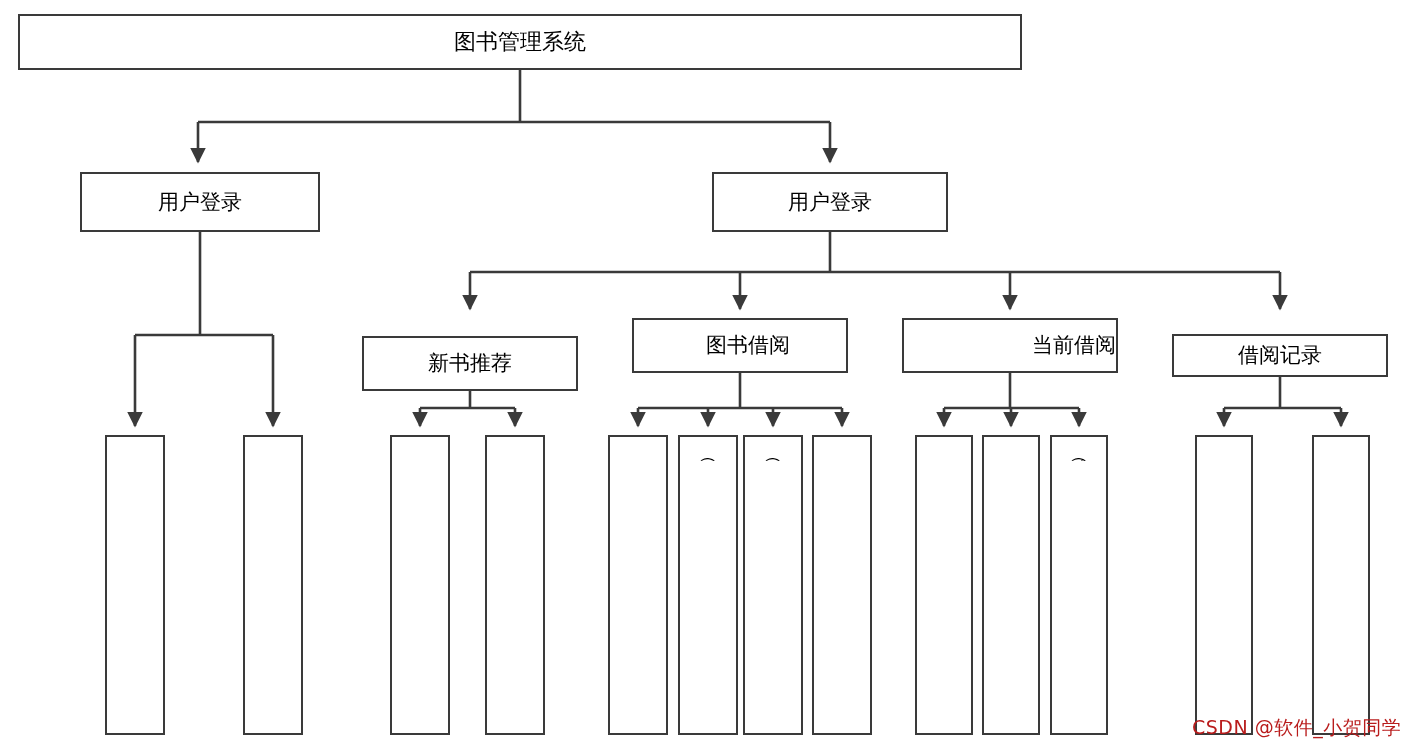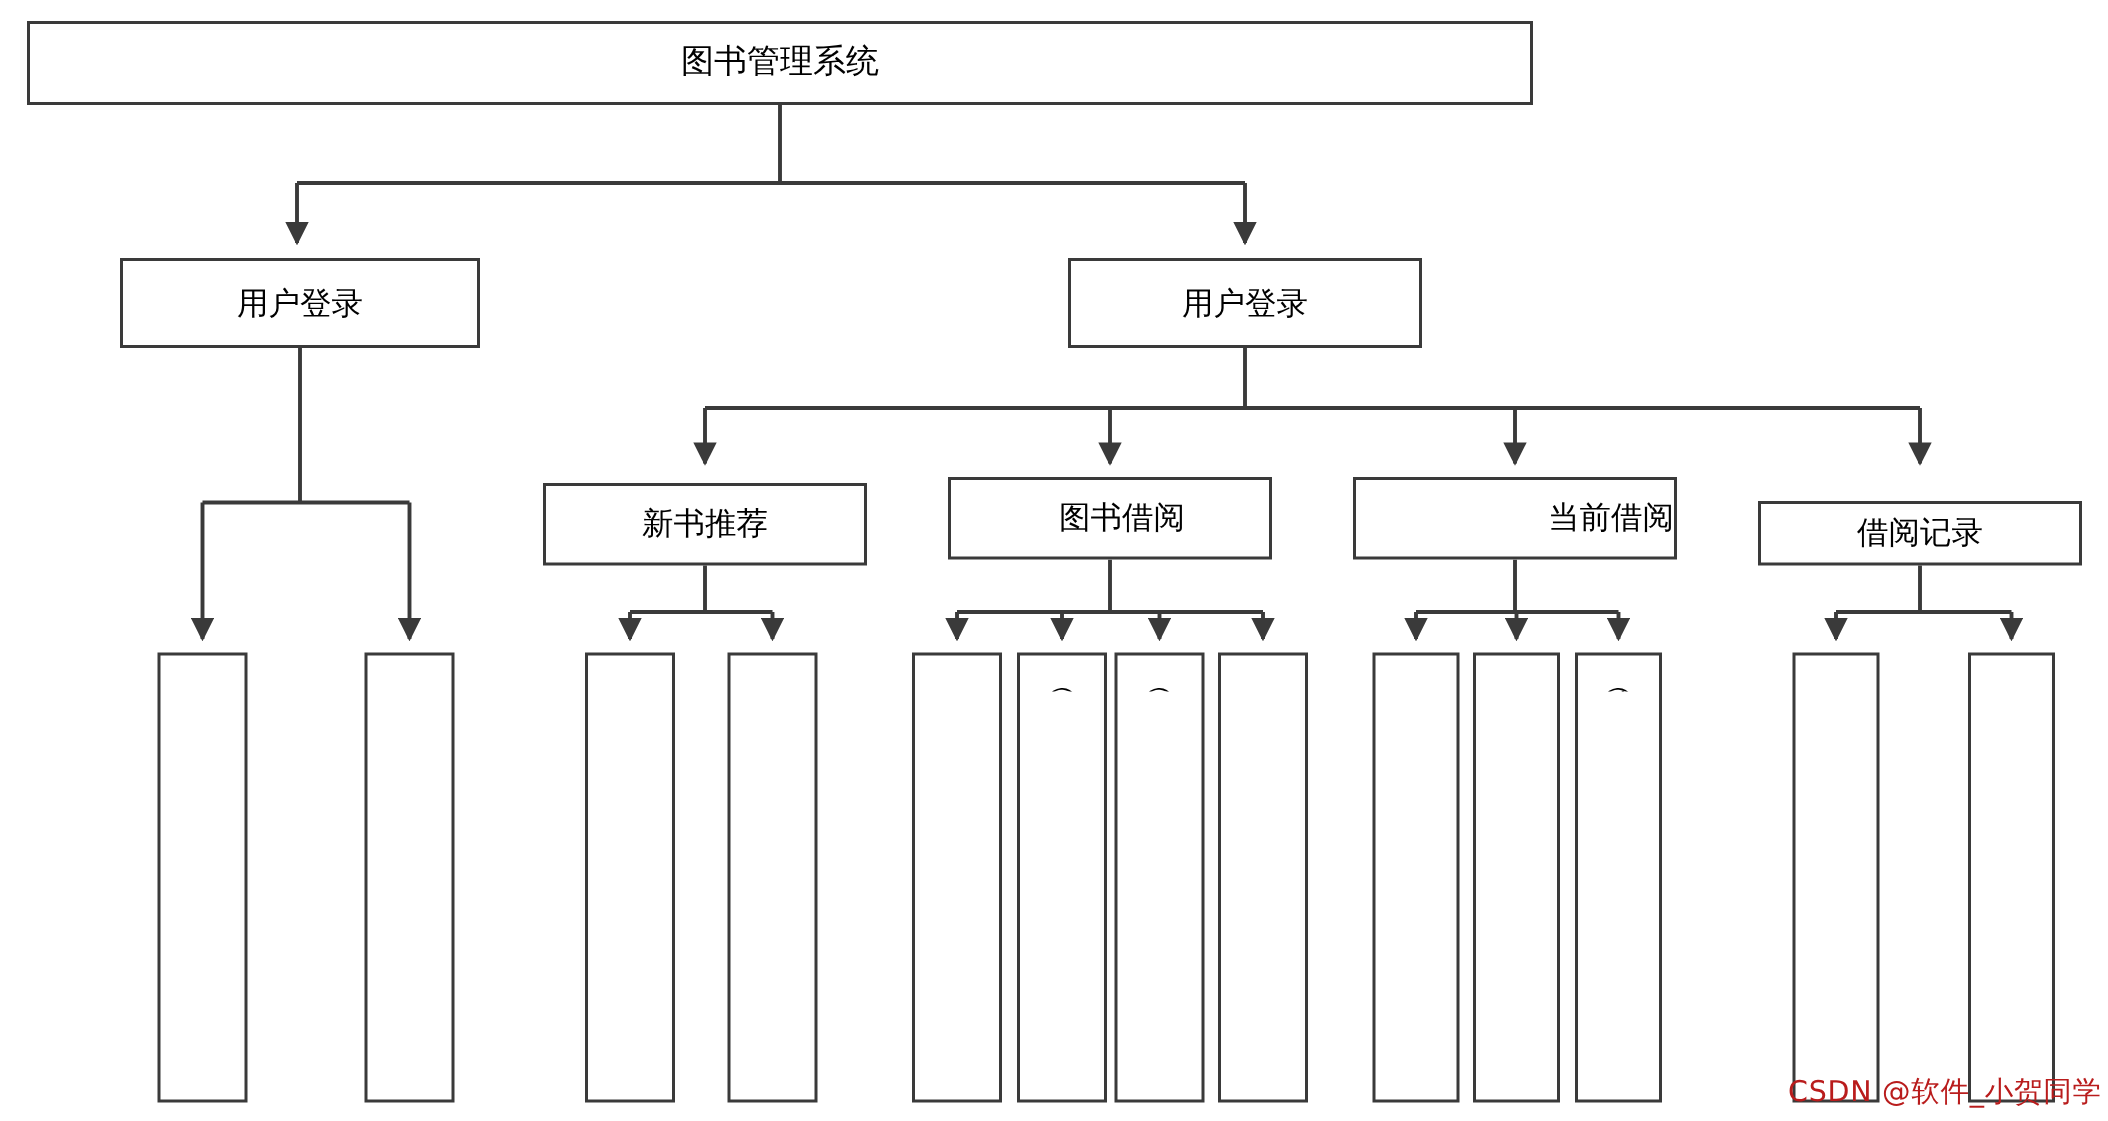--- a/index.html
+++ b/index.html
@@ -128,21 +128,21 @@
     <span>图书管理系统</span>
   </div>
 
   <div class="node h" id="node-l2-0" style="left: 80px; top: 172px; width: 240px; height: 60px;">
     <span>用户登录</span>
   </div>
   <div class="node h" id="node-l2-1" style="left: 712px; top: 172px; width: 236px; height: 60px;">
     <span>用户登录</span>
   </div>
 
-  <div class="node h" id="node-l3-0" style="left: 362px; top: 322px; width: 216px; height: 55px;">
+  <div class="node h" id="node-l3-0" style="left: 362px; top: 336px; width: 216px; height: 55px;">
     <span>新书推荐</span>
   </div>
   <div class="node h" id="node-l3-1" style="left: 632px; top: 318px; width: 216px; height: 55px; padding-left: 16px;">
     <span>图书借阅</span>
   </div>
   <div class="node h" id="node-l3-2" style="left: 902px; top: 318px; width: 216px; height: 55px; justify-content: flex-end;">
     <span>当前借阅</span>
   </div>
   <div class="node h" id="node-l3-3" style="left: 1172px; top: 334px; width: 216px; height: 43px;">
     <span>借阅记录</span>

